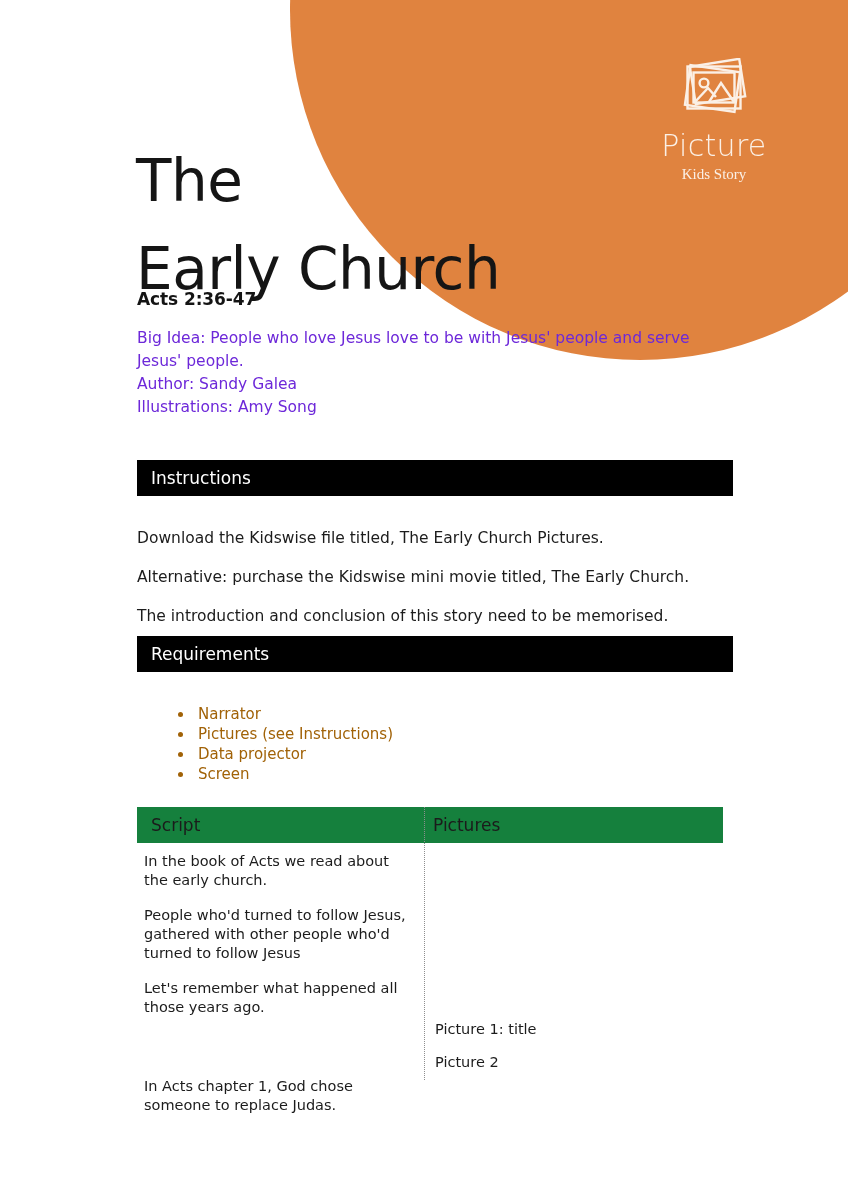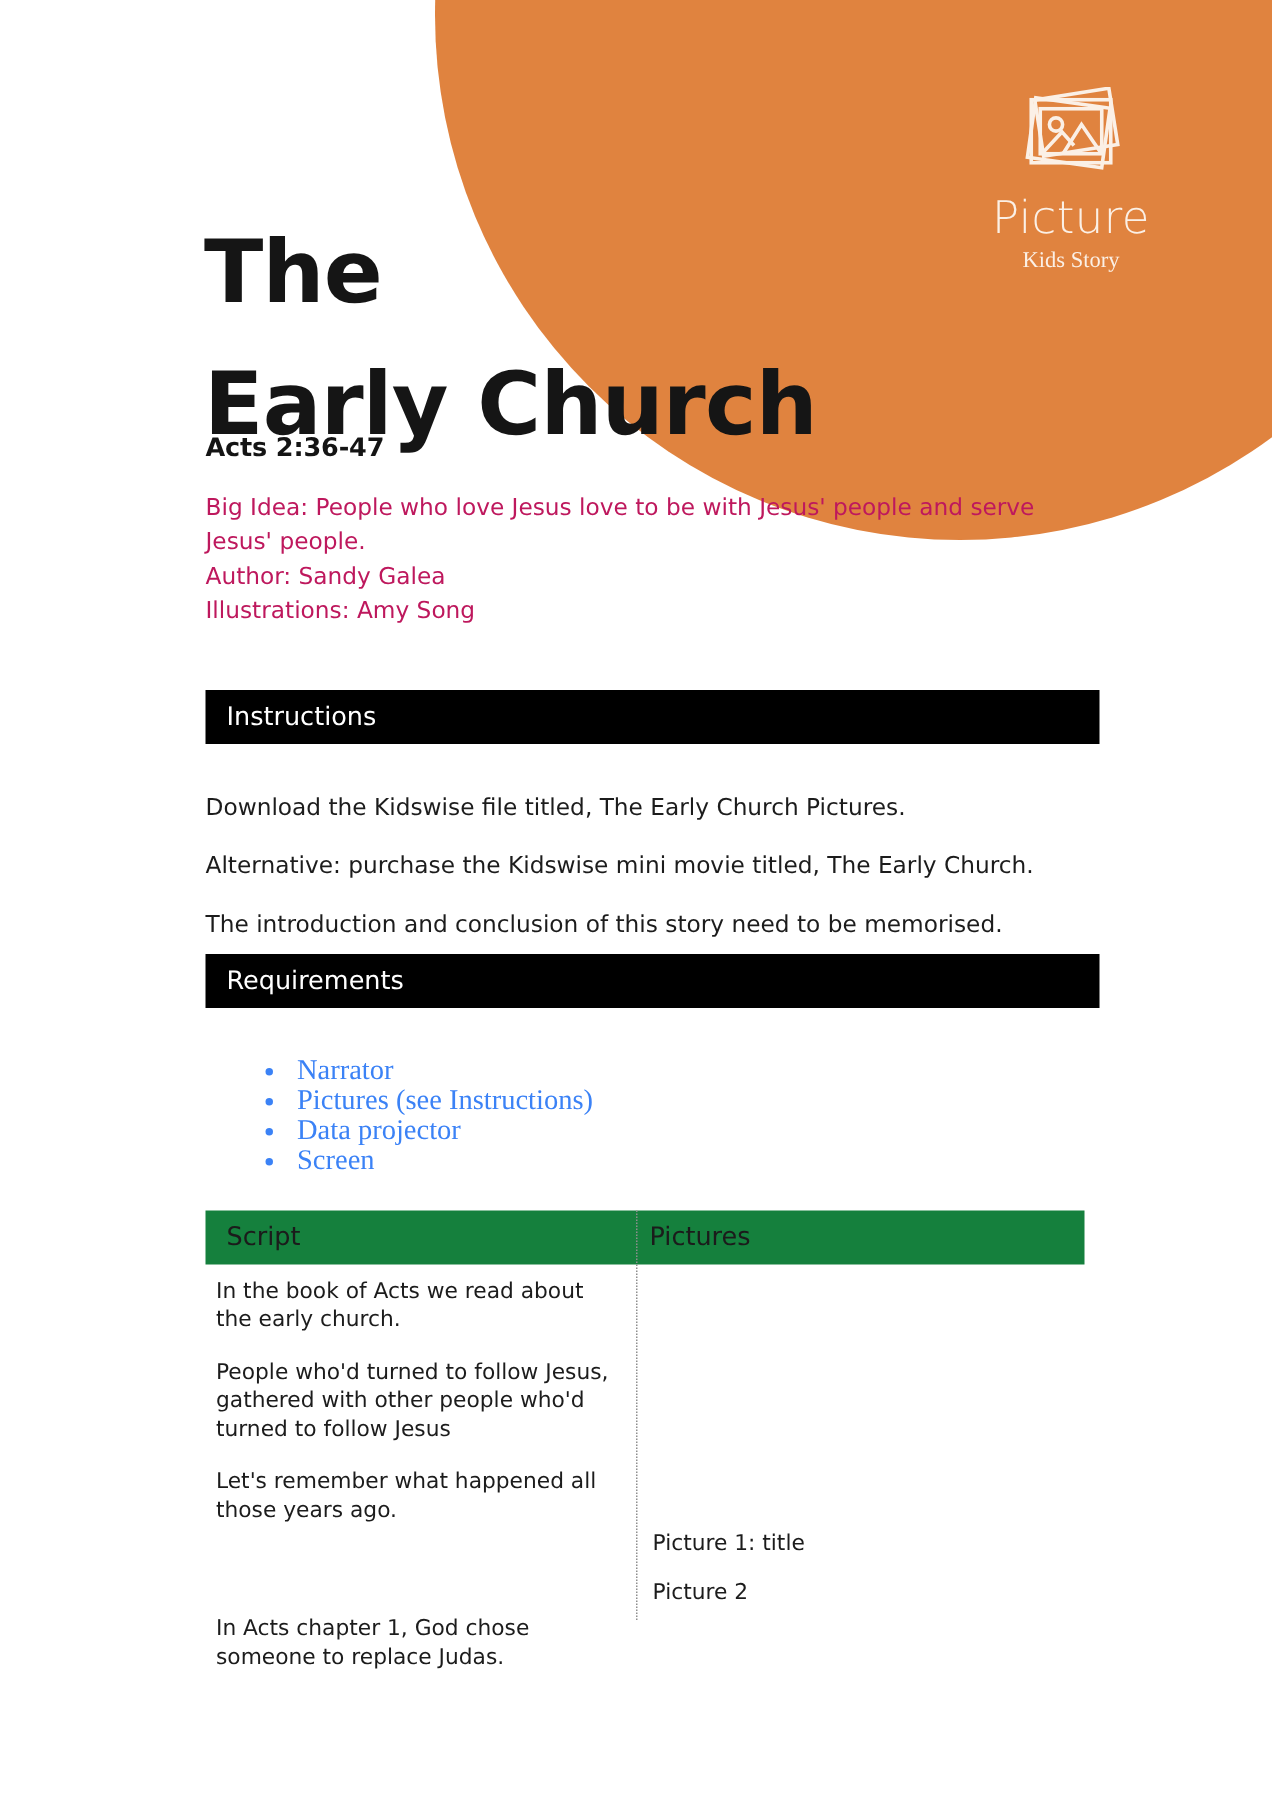--- a/index.html
+++ b/index.html
@@ -73,21 +73,21 @@
     width: 848px;
     height: 888px;
   }
 
   .doc-title {
     position: absolute;
     left: 124px;
     top: 98px;
     width: 470px;
     font-size: 58px;
-    font-weight: 700;
+    font-weight: 400;
     line-height: 1.52;
     letter-spacing: -0.5px;
     color: #151515;
   }
   .doc-title .line {
     display: block;
     white-space: nowrap;
   }
 
   .scripture-ref {
@@ -100,21 +100,21 @@
     color: #141414;
   }
 
   .meta-block {
     position: absolute;
     left: 125px;
     top: 327px;
     width: 590px;
     font-size: 15.5px;
     line-height: 23px;
-    color: #be185d;
+    color: #6d28d9;
   }
   .meta-block p { margin: 0; }
 
   
   .bar {
     position: absolute;
     left: 125px;
     height: 36px;
     display: flex;
     align-items: center;
@@ -145,24 +145,23 @@
   .instructions-body p { margin: 0 0 18px 0; }
   .instructions-body p:last-child { margin-bottom: 0; }
 
   .requirements-list {
     position: absolute;
     left: 150px;
     top: 704px;
     width: 480px;
     margin: 0;
     padding: 0 0 0 32px;
-    font-size: 19px;
+    font-size: 15px;
     line-height: 20px;
-    color: #3b82f6;
-    font-family: Liberation Serif, serif;
+    color: #a16207;
   }
   .requirements-list li { margin: 0; padding-left: 4px; }
 
   
   .table-head {
     position: absolute;
     left: 125px;
     top: 807px;
     width: 586px;
     height: 36px;

